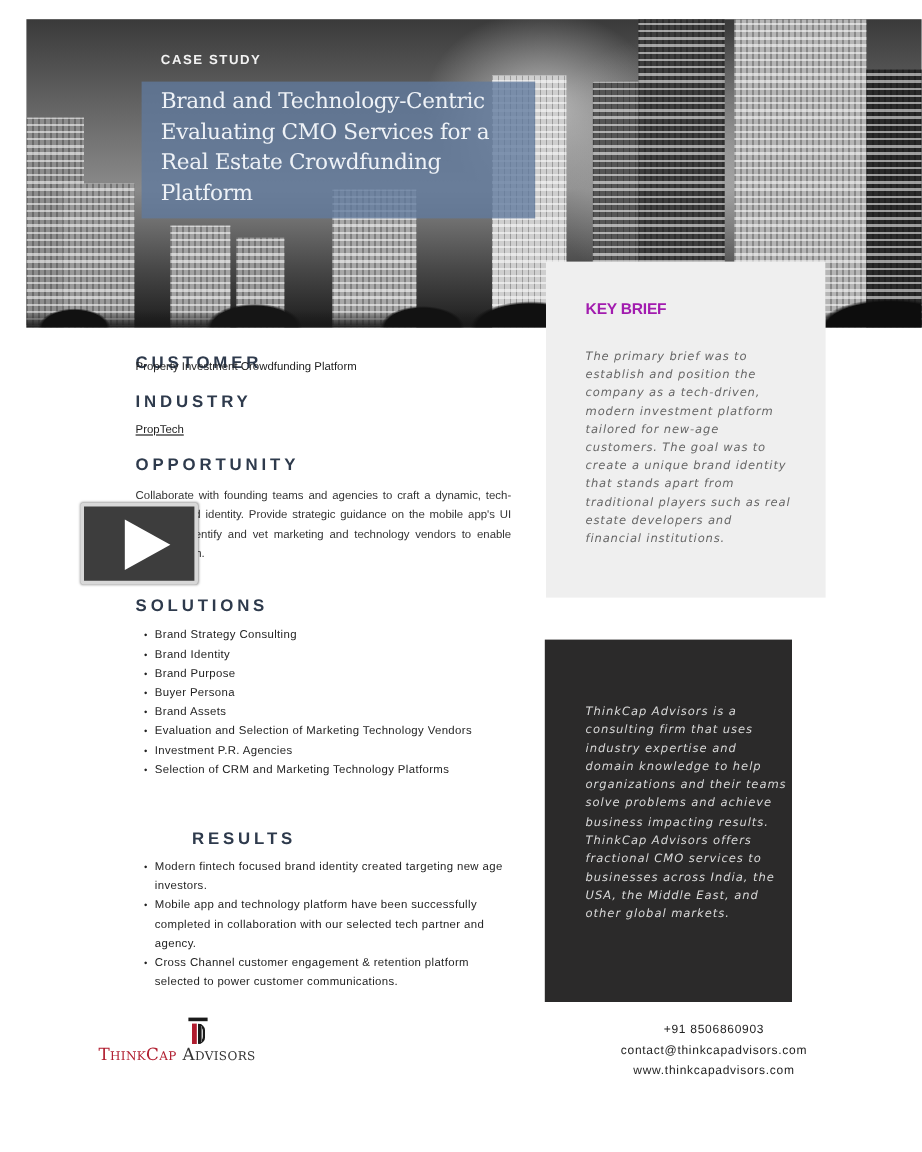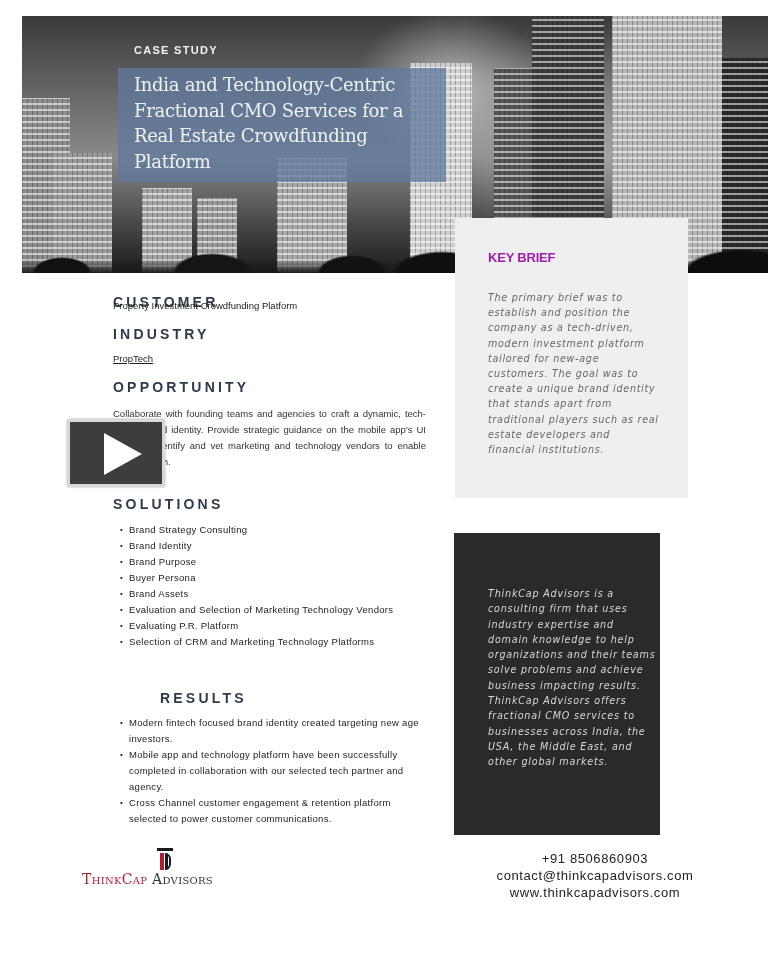--- a/index.html
+++ b/index.html
@@ -126,42 +126,42 @@
       position: absolute; left: 0; top: 23px;
       font-family: "DejaVu Serif", serif; font-size: 14px; letter-spacing: 0.3px; white-space: nowrap;
       font-variant: small-caps;
     }
     .logo-red { color: #b01c2e; text-align: center; }
     .logo-dark { color: #333; }
 
     
     .contact {
       position: absolute; left: 490px; top: 850px; width: 210px; text-align: center;
-      font-size: 13px; line-height: 17px; color: #222; letter-spacing: 0.6px;
+      font-size: 10px; line-height: 17px; color: #222; letter-spacing: 0.6px;
     }
   </style>
 </head>
 <body>
 
 <div class="hero">
   <div class="bldg lit b1"></div>
   <div class="bldg lit b2"></div>
   <div class="bldg lit b3"></div>
   <div class="bldg lit b4"></div>
   <div class="bldg lit b5"></div>
   <div class="bldg lit b6"></div>
   <div class="bldg lit b7"></div>
   <div class="bldg lit b8"></div>
   <div class="bldg lit b9"></div>
   <div class="bldg lit b10"></div>
   <div class="trees"></div>
 
   <div class="case-label">CASE STUDY</div>
   <div class="title-box">
-    <div class="title-text">India and Technology-Centric Fractional CMO Services for a Real Estate Crowdfunding Platform</div>
+    <div class="title-text">Brand and Technology-Centric Evaluating CMO Services for a Real Estate Crowdfunding Platform</div>
   </div>
 </div>
 
 <div class="h-section" style="top:272px;margin-top:22px;">CUSTOMER</div>
 <div class="p-small" style="top:300px;">Property Investment Crowdfunding Platform</div>
 
 <div class="h-section" style="top:326px;">INDUSTRY</div>
 <div class="p-small" style="top:353px;text-decoration:underline;">PropTech</div>
 
 <div class="h-section" style="top:379px;">OPPORTUNITY</div>
@@ -172,21 +172,21 @@
 </div>
 
 <div class="h-section" style="top:496px;">SOLUTIONS</div>
 <ul class="bullets" style="top:522px;">
   <li>Brand Strategy Consulting</li>
   <li>Brand Identity</li>
   <li>Brand Purpose</li>
   <li>Buyer Persona</li>
   <li>Brand Assets</li>
   <li>Evaluation and Selection of Marketing Technology Vendors</li>
-  <li>Evaluating P.R. Platform</li>
+  <li>Investment P.R. Agencies</li>
   <li>Selection of CRM and Marketing Technology Platforms</li>
 </ul>
 
 <div class="h-section" style="top:690px;padding-left:47px;">RESULTS</div>
 <ul class="bullets results" style="top:715px;">
   <li>Modern fintech focused brand identity created targeting new age investors.</li>
   <li>Mobile app and technology platform have been successfully completed in collaboration with our selected tech partner and agency.</li>
   <li>Cross Channel customer engagement &amp; retention platform selected to power customer communications.</li>
 </ul>
 

